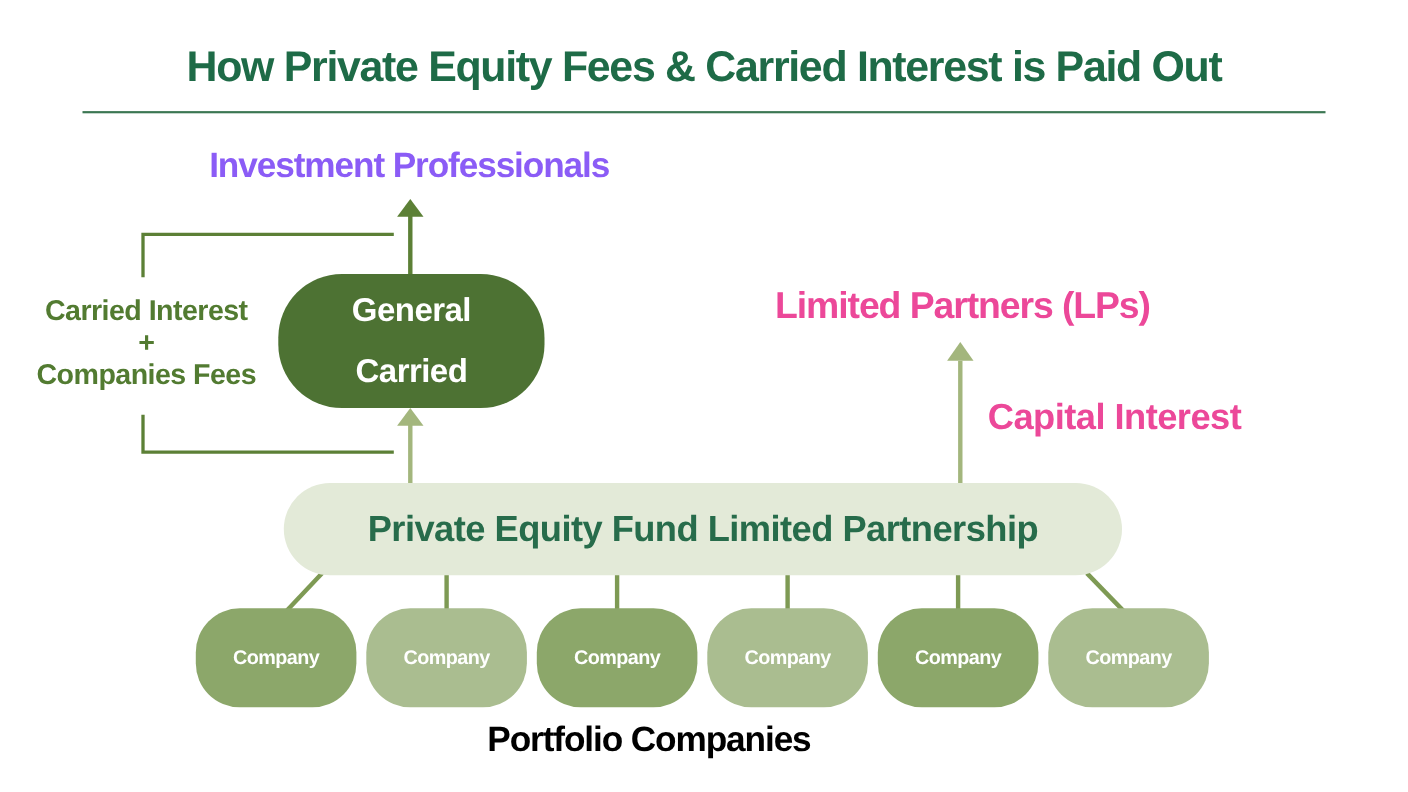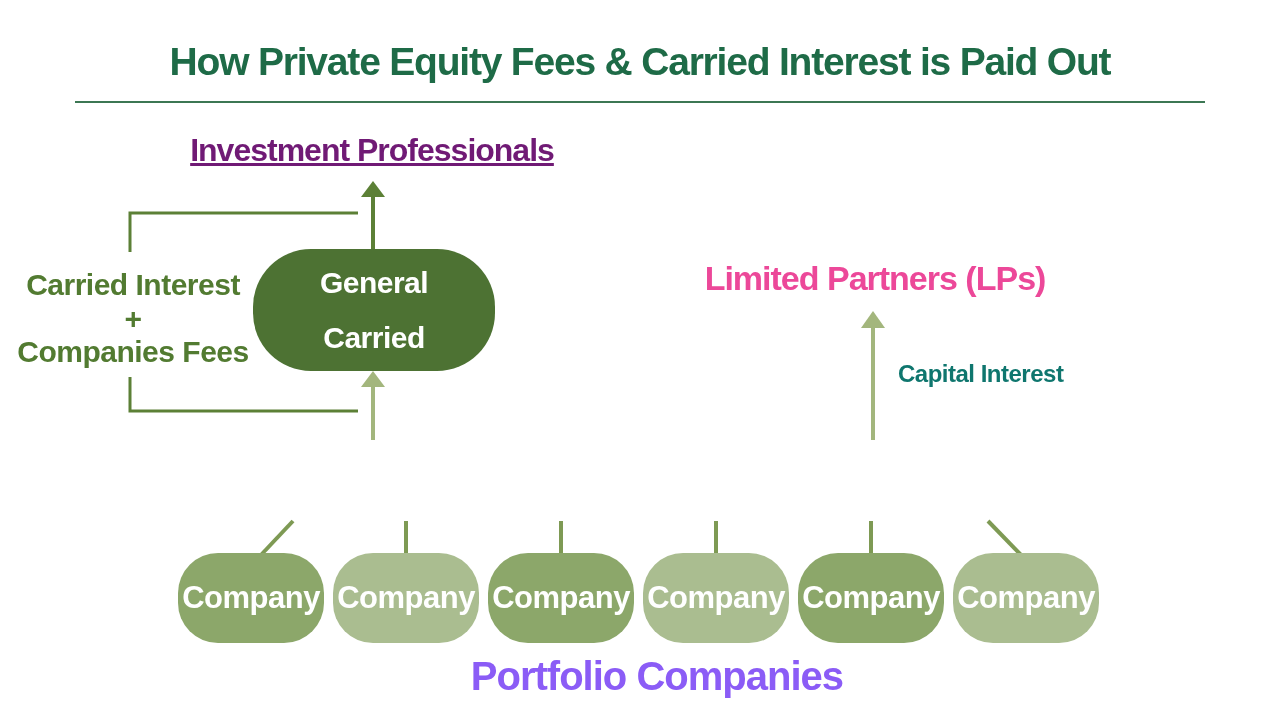--- a/index.html
+++ b/index.html
@@ -9,47 +9,47 @@
   }
   .abs{position:absolute;}
   
   #title{
     left:0;top:40px;width:1280px;text-align:center;
     font-size:39px;letter-spacing:-1.2px;color:#1e6b47;
   }
   #title-rule{left:75px;top:101px;width:1130px;height:2px;background:#3c7753;}
   
   #inv-prof{left:122px;top:132px;width:500px;text-align:center;
-    font-size:32px;letter-spacing:-1px;color:#701a75;text-decoration:underline;}
+    font-size:32px;letter-spacing:-1px;color:#8b5cf6;}
   #fees-block{left:13px;top:268px;width:240px;text-align:center;
-    font-size:30px;letter-spacing:-0.5px;line-height:1.12;color:#527b31;}
+    font-size:26px;letter-spacing:-0.5px;line-height:1.12;color:#527b31;}
   
   #gp-box{left:253px;top:249px;width:242px;height:122px;border-radius:58px;
     background:#4d7233;display:flex;flex-direction:column;align-items:center;justify-content:center;gap:20px;}
   #gp-box .gp-line{color:#ffffff;font-size:30px;letter-spacing:-0.5px;line-height:1.18;}
   
   #lp-label{left:675px;top:259px;width:400px;text-align:center;
     font-size:34px;letter-spacing:-1px;color:#ec4899;}
   #cap-interest{left:898px;top:360px;width:300px;
-    font-size:24px;letter-spacing:-0.5px;color:#0f766e;}
+    font-size:33px;letter-spacing:-0.5px;color:#ec4899;}
   
   #fund-bar{left:258px;top:439px;width:762px;height:84px;border-radius:42px;
     background:#e3ead8;display:flex;align-items:center;justify-content:center;}
   #fund-bar .fund-text{color:#276c4b;font-size:33px;letter-spacing:-0.5px;}
   
   .company{top:553px;width:146px;height:90px;border-radius:40px;
     display:flex;align-items:center;justify-content:center;}
-  .company .co-label{color:#ffffff;font-size:31px;letter-spacing:-0.5px;}
+  .company .co-label{color:#ffffff;font-size:18px;letter-spacing:-0.5px;}
   .co-dark{background:#8ca76a;}
   .co-light{background:#aabd90;}
   #company-1{left:178px;} #company-2{left:333px;} #company-3{left:488px;}
   #company-4{left:643px;} #company-5{left:798px;} #company-6{left:953px;}
   
-  #portfolio-caption{left:443px;top:654px;width:400px;text-align:right;
-    font-size:40px;letter-spacing:-1px;color:#8b5cf6;}
+  #portfolio-caption{left:443px;top:654px;width:400px;text-align:left;
+    font-size:32px;letter-spacing:-1px;color:#000000;}
   
   #connector-layer{left:0;top:0;width:1280px;height:720px;pointer-events:none;}
 </style>
 </head>
 <body>
 
 <div id="canvas">
 
   <div id="title" class="abs">How Private Equity Fees &amp; Carried Interest is Paid Out</div>
   <div id="title-rule" class="abs"></div>
@@ -86,20 +86,23 @@
   </div>
 
   <div id="gp-box" class="abs">
     <div class="gp-line">General</div>
     <div class="gp-line">Carried</div>
   </div>
 
   <div id="lp-label" class="abs">Limited Partners (LPs)</div>
   <div id="cap-interest" class="abs">Capital Interest</div>
 
+  <div id="fund-bar" class="abs">
+    <div class="fund-text">Private Equity Fund Limited Partnership</div>
+  </div>
 
   <div id="company-1" class="abs company co-dark">
     <div class="co-label">Company</div>
   </div>
   <div id="company-2" class="abs company co-light">
     <div class="co-label">Company</div>
   </div>
   <div id="company-3" class="abs company co-dark">
     <div class="co-label">Company</div>
   </div>

